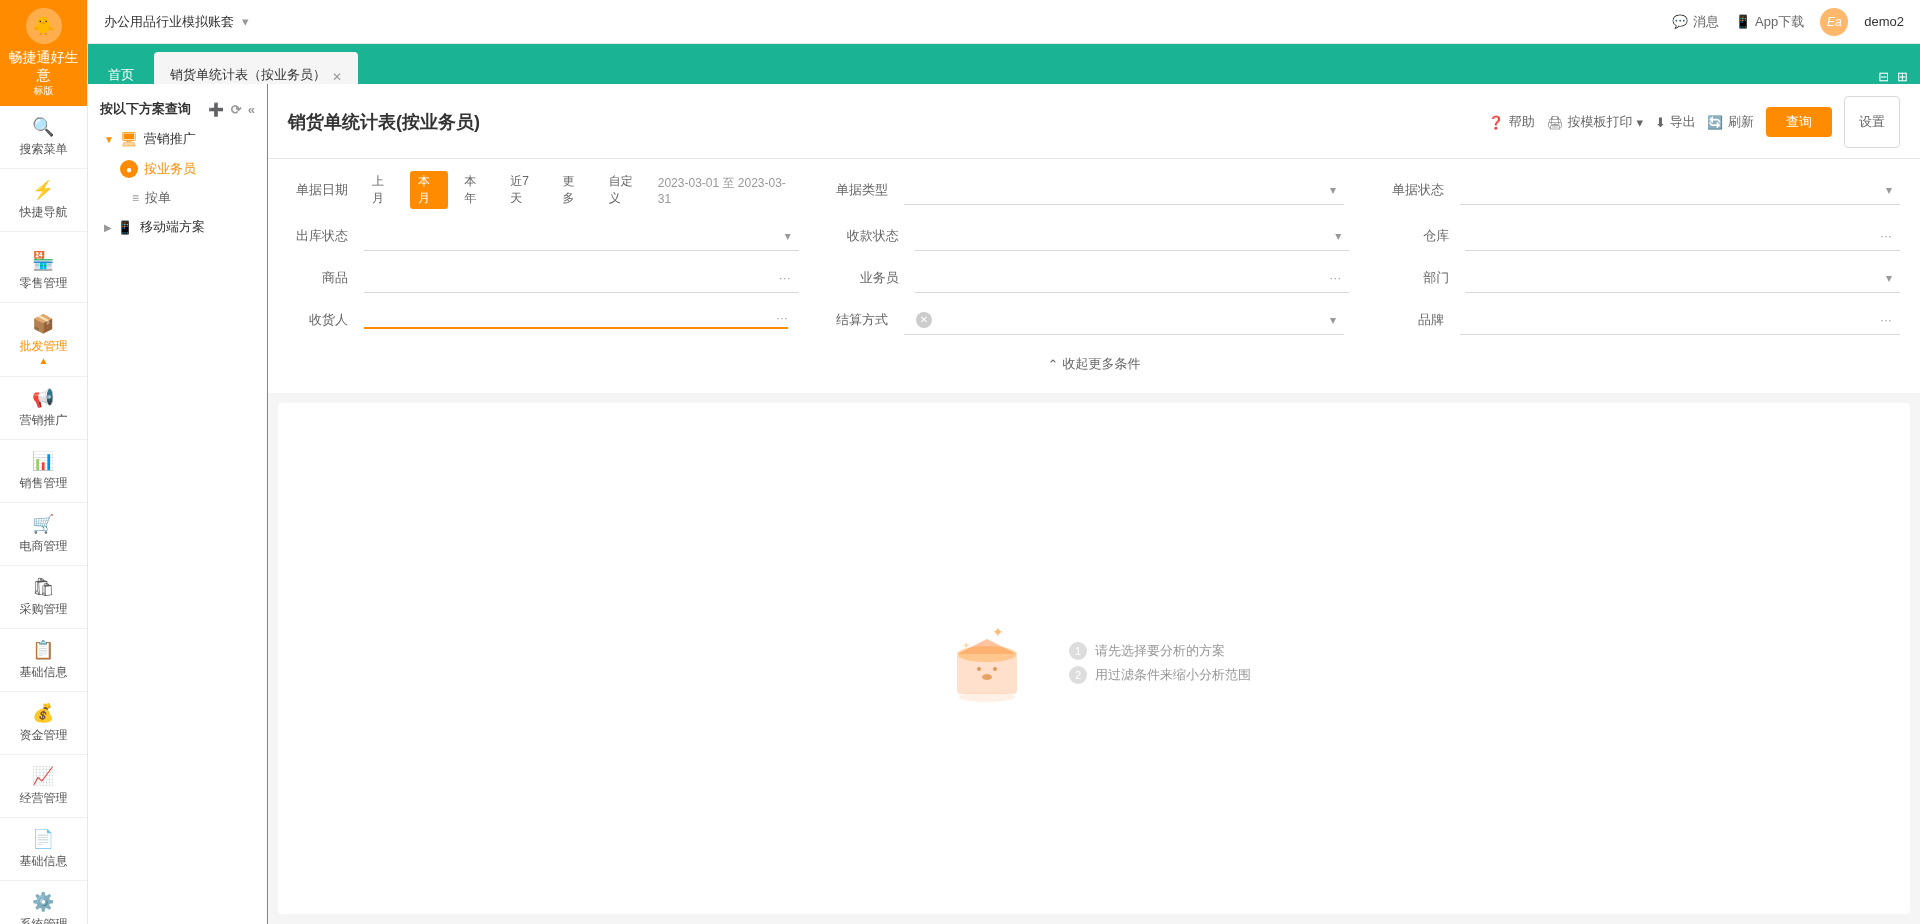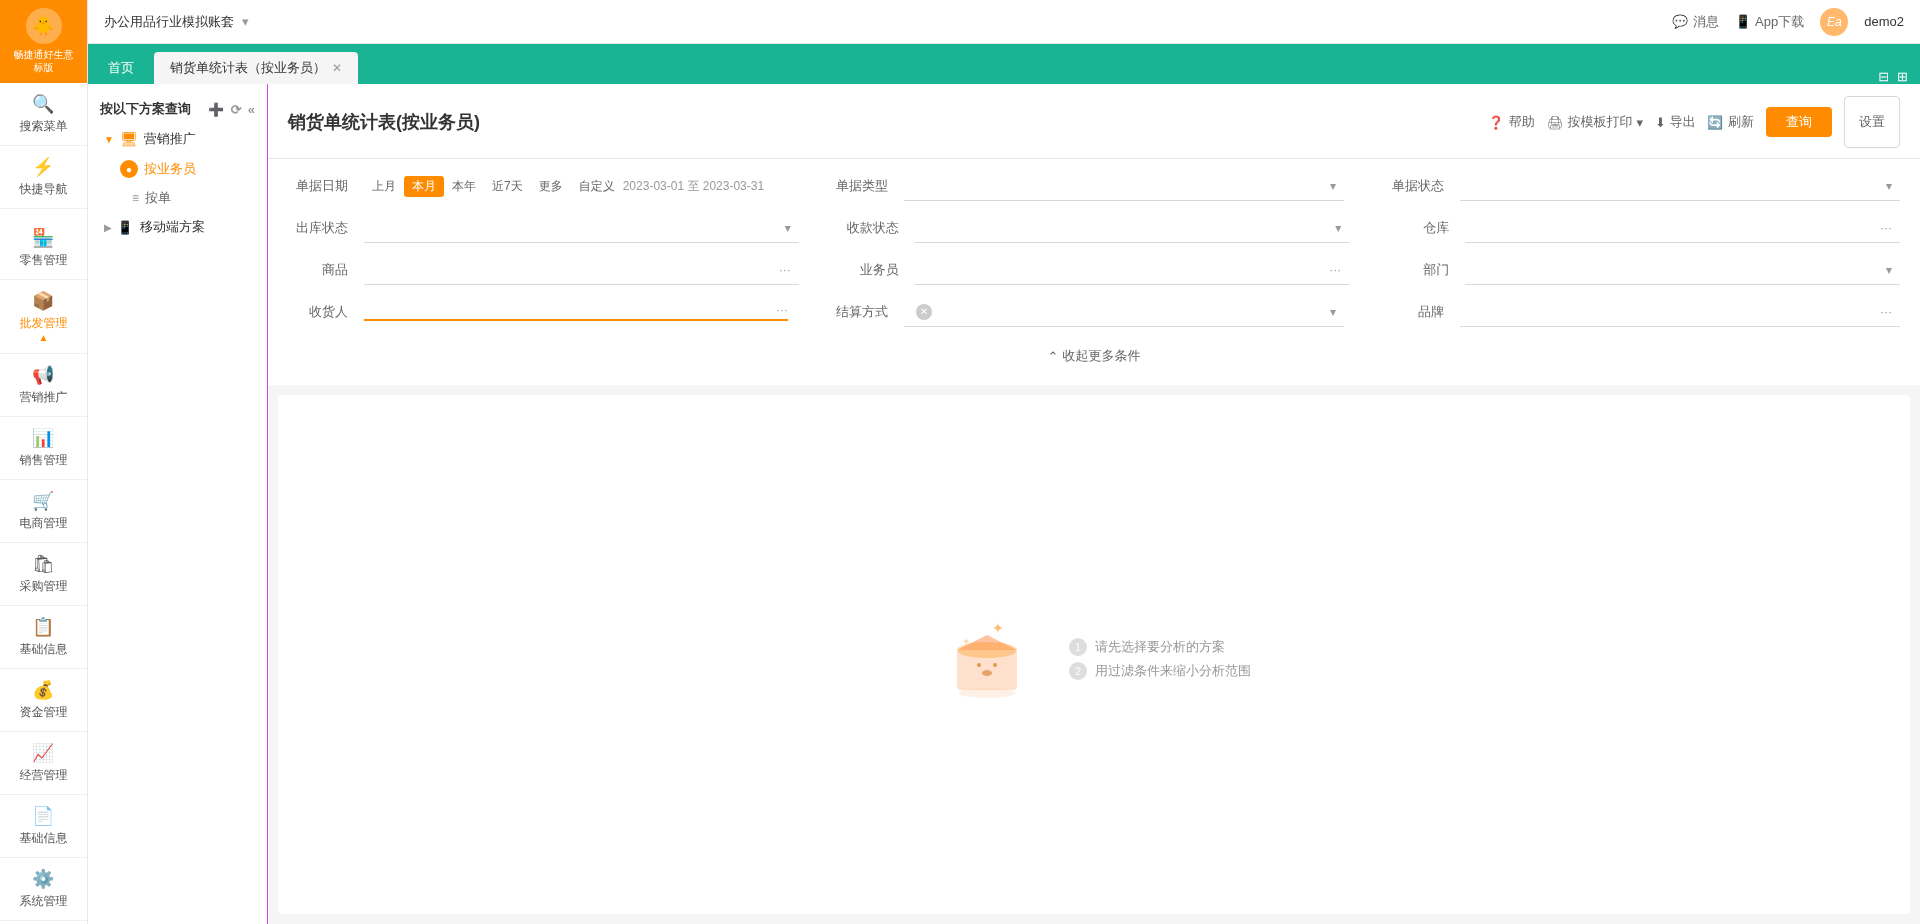--- a/index.html
+++ b/index.html
@@ -87,21 +87,21 @@
       background: #1ab394;
       display: flex;
       align-items: flex-end;
       padding: 0 0 0 0;
       flex-shrink: 0;
     }
     .tab {
       height: 32px;
       padding: 0 16px;
       display: flex;
-      align-items: center;
+      align-items: flex-end;
       cursor: pointer;
       color: rgba(255,255,255,0.8);
       font-size: 13px;
       gap: 6px;
       border-radius: 4px 4px 0 0;
       margin-left: 4px;
     }
     .tab.active {
       background: #f5f5f5;
       color: #333;
@@ -257,21 +257,21 @@
       background: transparent;
       color: #333;
       display: flex;
       align-items: center;
       justify-content: space-between;
       cursor: pointer;
     }
     .date-group {
       display: flex;
       align-items: center;
-      gap: 0;
+      gap: 8px;
       flex: 1;
     }
     .date-tab {
       padding: 2px 8px;
       border-radius: 3px;
       cursor: pointer;
       font-size: 12px;
       color: #666;
     }
     .date-tab.active {
@@ -335,21 +335,21 @@
 
     
     .arrow-down::after { content: '▾'; color: #999; font-size: 12px; }
   </style>
 </head>
 <body>
 
 <div id="sidebar">
   <div id="sidebar-logo">
     <div class="logo-icon">🐥</div>
-    <span style="font-size:10px;text-align:center;line-height:1.3;">畅捷通好生意</span>
+    <span style="font-size:14px;text-align:center;line-height:1.3;">畅捷通好生意</span>
     <span style="font-size:10px;">标版</span>
   </div>
 
   <div class="sidebar-item">
     <span class="s-icon">🔍</span>
     <span>搜索菜单</span>
   </div>
   <div class="sidebar-item">
     <span class="s-icon">⚡</span>
     <span>快捷导航</span>

